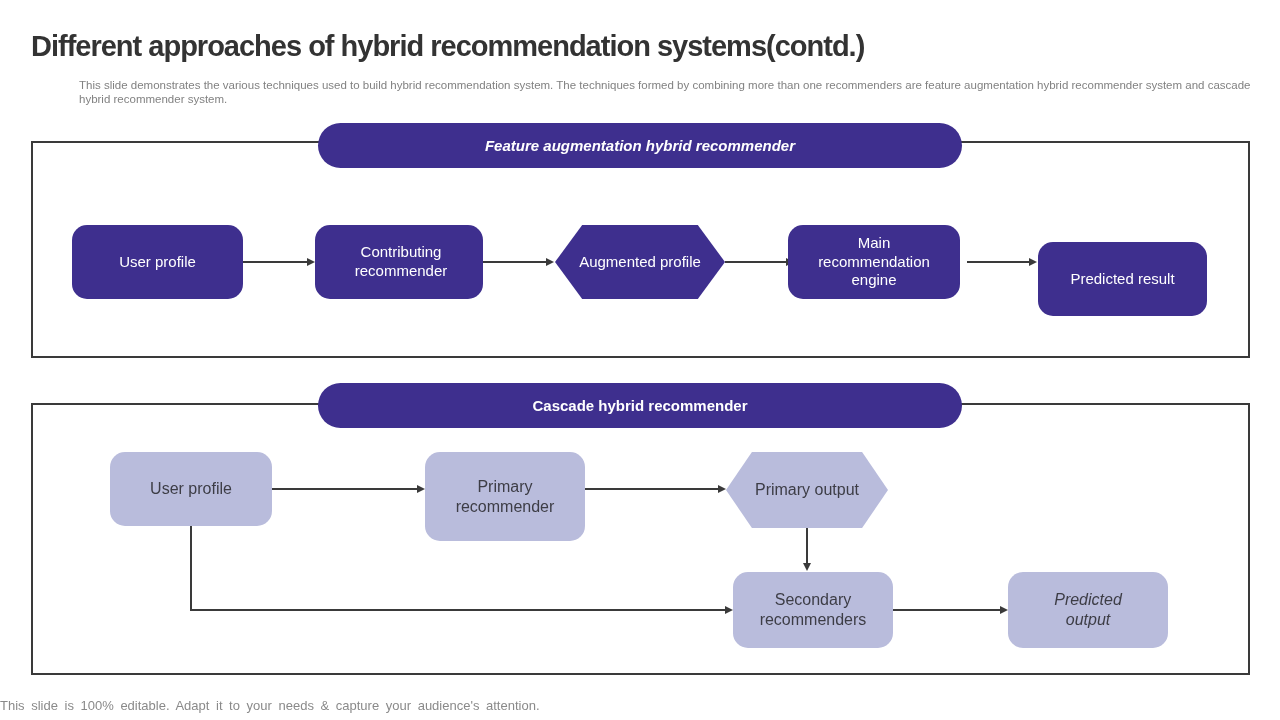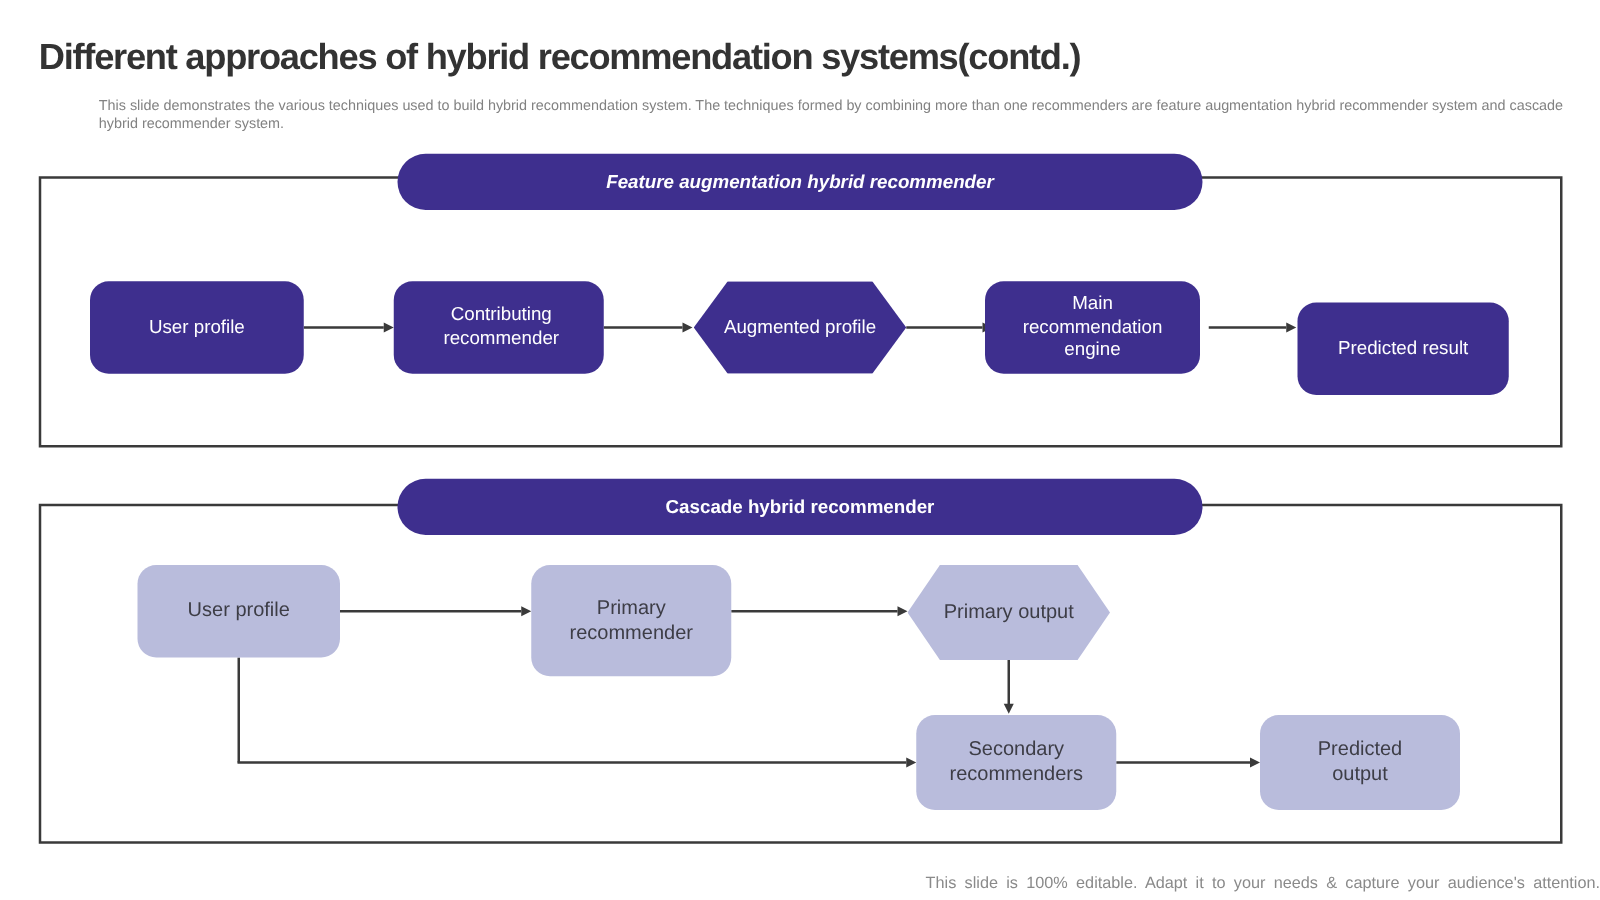--- a/index.html
+++ b/index.html
@@ -36,36 +36,36 @@
   }
   .pill-1{top:123px;font-style:italic;}
   .pill-2{top:383px;}
   .node{
     position:absolute;display:flex;align-items:center;justify-content:center;
     text-align:center;line-height:1.25;z-index:2;padding:0 16px;
   }
   .node.dark{background:var(--dark);color:#fff;border-radius:15px;font-size:15px;}
   .node.light{background:var(--light);color:#3d3d46;border-radius:15px;font-size:16px;}
   .hex{clip-path:polygon(16% 0,84% 0,100% 50%,84% 100%,16% 100%,0 50%);border-radius:0;}
-  .narrow{padding:2px 34px;}
+  .narrow{padding:2px 34px;font-style:italic;}
   
   .hline{position:absolute;height:1.6px;background:var(--line);z-index:1;}
   .hline.head::after{
     content:"";position:absolute;right:-8px;top:50%;transform:translateY(-50%);
     width:0;height:0;border-left:8px solid var(--line);
     border-top:4.5px solid transparent;border-bottom:4.5px solid transparent;
   }
   .vline{position:absolute;width:1.6px;background:var(--line);z-index:1;}
   .vline.head::after{
     content:"";position:absolute;bottom:-7px;left:50%;transform:translateX(-50%);
     width:0;height:0;border-top:8px solid var(--line);
     border-left:4.5px solid transparent;border-right:4.5px solid transparent;
   }
   .footer-note{
-    position:absolute;left:0;top:698px;width:1280px;text-align:right;
+    position:absolute;left:0;top:698px;width:1280px;text-align:left;
     font-size:13px;color:#8a8a8a;word-spacing:3px;
   }
 </style>
 </head>
 <body>
 
 <div class="slide-title">Different approaches of hybrid recommendation systems(contd.)</div>
 <div class="slide-desc">This slide demonstrates the various techniques used to build hybrid recommendation system. The techniques formed by combining more than one recommenders are feature augmentation hybrid recommender system and cascade hybrid recommender system.</div>
 
 <div class="panel panel-1"></div>

